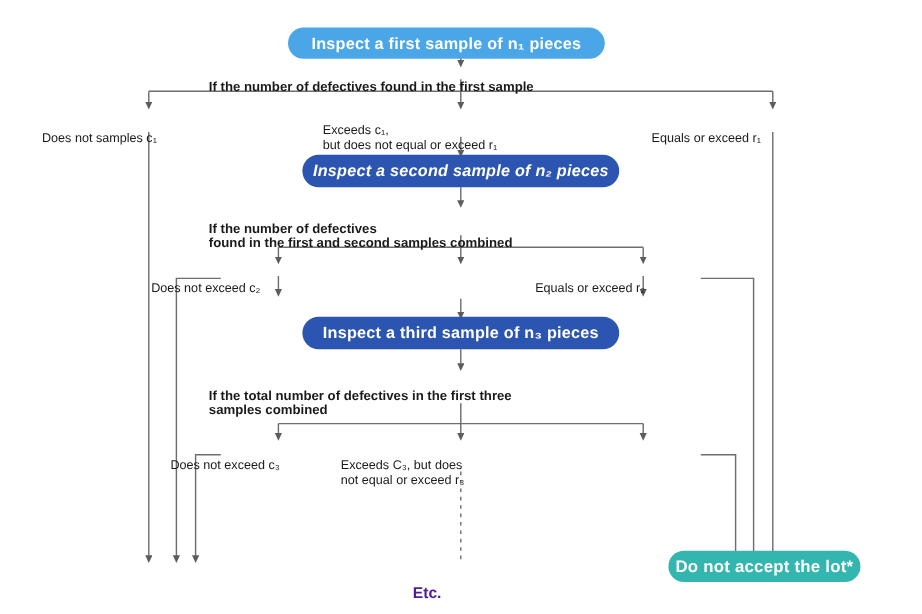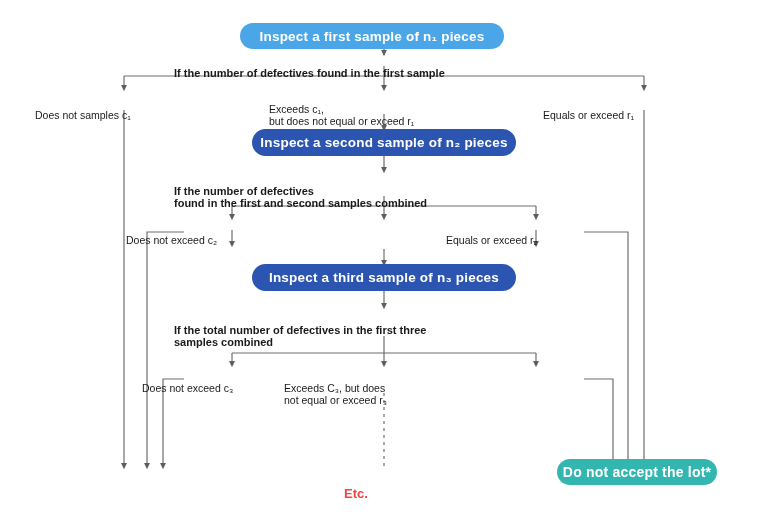--- a/index.html
+++ b/index.html
@@ -35,21 +35,21 @@
   .lbl{
     position:absolute;
     color:#1a1a1a;
     font-size:10.5px;
     line-height:12.5px;
     text-align:left;
     white-space:pre-line;
     transform:translateX(-50%);
   }
   .lbl.bold{font-weight:bold;font-size:11px;}
-  .lbl.etc{font-weight:bold;font-size:13px;color:#ef4444;}
+  .lbl.etc{font-weight:bold;font-size:13px;color:#4c1d95;}
 </style>
 </head>
 <body>
 
 <div id="stage">
 
   <svg id="wires" viewBox="0 0 768 512" xmlns="http://www.w3.org/2000/svg">
     <defs>
       <marker id="ah" markerWidth="7" markerHeight="7" refX="3.2" refY="3" orient="auto" markerUnits="userSpaceOnUse">
         <path d="M0,0 L6.4,3 L0,6 z" fill="#5d5d5d"></path>
@@ -100,21 +100,21 @@
       <path d="M584,379 L613,379 L613,466" marker-end="url(#ah)"></path>
 
       <line x1="384" y1="393" x2="384" y2="468" stroke-dasharray="3 4"></line>
     </g>
   </svg>
 
   <div class="pill light" style="left:240px;top:12px;width:264px;height:26px;margin-top:11px;">
     <span>Inspect a first sample of n₁ pieces</span>
   </div>
 
-  <div class="pill dark" style="left:252px;top:129px;width:264px;height:27px;">
+  <div class="pill dark" style="left:252px;top:129px;width:264px;height:27px;font-style:italic;">
     <span>Inspect a second sample of n₂ pieces</span>
   </div>
 
   <div class="pill dark" style="left:252px;top:264px;width:264px;height:27px;">
     <span>Inspect a third sample of n₃ pieces</span>
   </div>
 
 
   <div class="pill teal" style="left:557px;top:459px;width:160px;height:26px;">
     <span>Do not accept the lot*</span>

